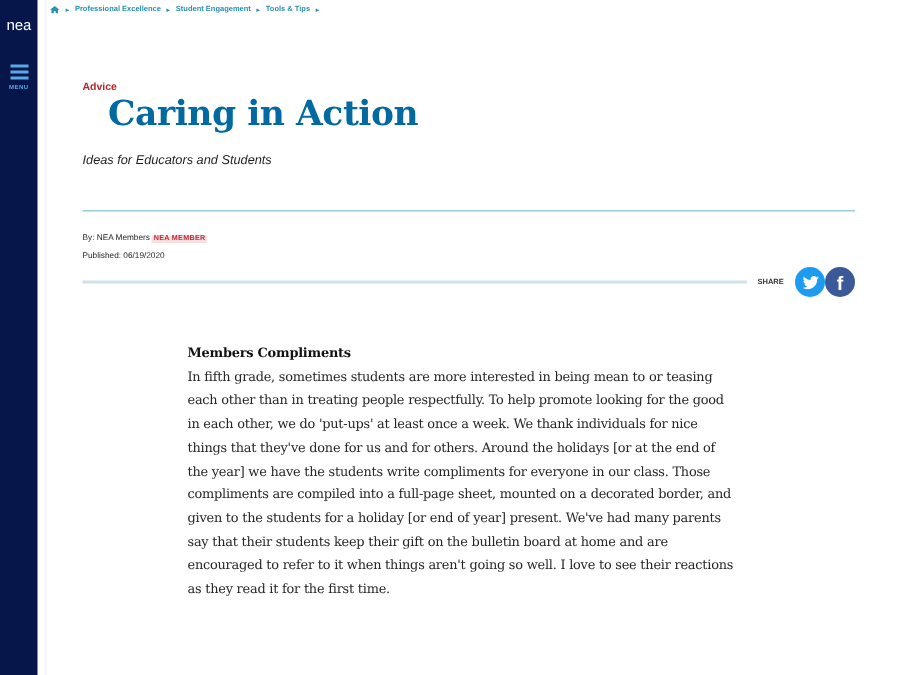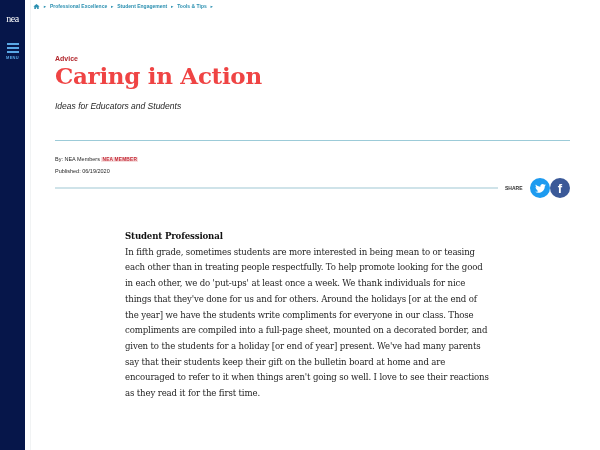--- a/index.html
+++ b/index.html
@@ -9,21 +9,21 @@
       font-family: "Liberation Sans", sans-serif;
       color: #1f1f1f;
     }
     .sidebar {
       position: absolute; left: 0; top: 0; width: 25px; height: 450px;
       background: #06164a;
     }
     .logo {
       position: absolute; left: 0; top: 13px; width: 25px; text-align: center;
       color: #ffffff; font-size: 10px; letter-spacing: -0.5px;
-      font-family: Liberation Serif, serif;
+      font-family: Liberation Mono, monospace;
     }
     .menu-btn {
       position: absolute; left: 0; top: 43px; width: 25px; text-align: center; cursor: pointer;
     }
     .menu-bars { display: block; width: 12px; margin: 0 auto; }
     .menu-bars span { display: block; height: 2px; background: #5aa8e6; margin-bottom: 2px; }
     .menu-label {
       display: block; color: #5aa8e6; font-size: 4px; font-weight: bold; letter-spacing: 0.3px; margin-top: 1px;
     }
     .divider-v {
@@ -34,21 +34,21 @@
       display: flex; align-items: center; gap: 3px; white-space: nowrap;
     }
     .breadcrumb .home { width: 7px; height: 5px; display: inline-block; }
     .breadcrumb .sep { font-size: 4px; color: #2a8fb0; }
     .breadcrumb a { color: #2a8fb0; text-decoration: none; font-weight: bold; }
 
     .eyebrow {
       position: absolute; left: 55px; top: 55px; color: #b2272d; font-size: 7px; font-weight: bold;
     }
     .title {
-      position: absolute; left: 55px; top: 62px; color: #ef4444;
+      position: absolute; left: 72px; top: 62px; color: #0369a1;
       font-family: "DejaVu Serif", serif; font-weight: bold; font-size: 23px; letter-spacing: -0.3px;
       white-space: nowrap;
     }
     .subtitle {
       position: absolute; left: 55px; top: 101px; font-size: 8.5px; color: #1f1f1f; font-style: italic;
     }
     .rule-top {
       position: absolute; left: 55px; top: 140px; width: 515px; height: 1px; background: #9ccbd8;
     }
     .byline {
@@ -129,15 +129,15 @@
 <div class="social twitter">
   <svg width="11" height="9" viewBox="0 0 24 20">
     <path fill="#fff" d="M24 2.4c-.9.4-1.8.7-2.8.8 1-.6 1.8-1.6 2.2-2.7-1 .6-2 1-3.1 1.2C19.3.7 18 0 16.6 0c-2.7 0-4.9 2.2-4.9 4.9 0 .4 0 .8.1 1.1C7.7 5.8 4.1 3.9 1.7.9c-.4.7-.7 1.6-.7 2.5 0 1.7.9 3.2 2.2 4.1-.8 0-1.6-.2-2.2-.6v.1c0 2.4 1.7 4.4 3.9 4.8-.4.1-.8.2-1.3.2-.3 0-.6 0-.9-.1.6 2 2.4 3.4 4.6 3.4-1.7 1.3-3.8 2.1-6.1 2.1-.4 0-.8 0-1.2-.1 2.2 1.4 4.8 2.2 7.5 2.2 9.1 0 14-7.5 14-14v-.6c1-.7 1.8-1.6 2.5-2.5z"></path>
   </svg>
 </div>
 <div class="social facebook">
   <span>f</span>
 </div>
 
 <div class="article">
-  <h3>Student Professional</h3>
+  <h3>Members Compliments</h3>
   <p class="body2">In fifth grade, sometimes students are more interested in being mean to or teasing each other than in treating people respectfully. To help promote looking for the good in each other, we do 'put-ups' at least once a week. We thank individuals for nice things that they've done for us and for others. Around the holidays [or at the end of the year] we have the students write compliments for everyone in our class. Those compliments are compiled into a full-page sheet, mounted on a decorated border, and given to the students for a holiday [or end of year] present. We've had many parents say that their students keep their gift on the bulletin board at home and are encouraged to refer to it when things aren't going so well. I love to see their reactions as they read it for the first time.</p>
 </div>
 
 </body></html>

